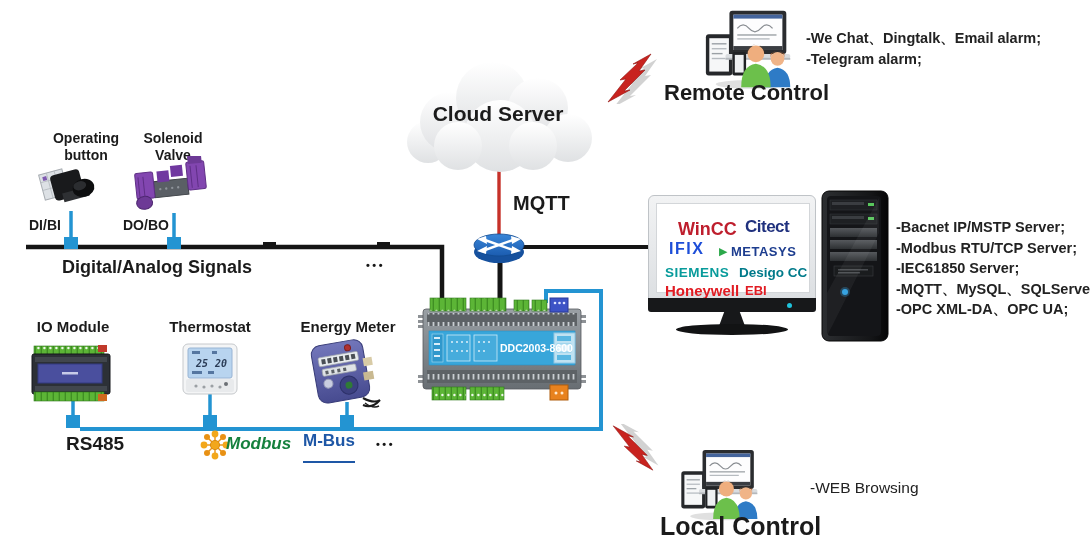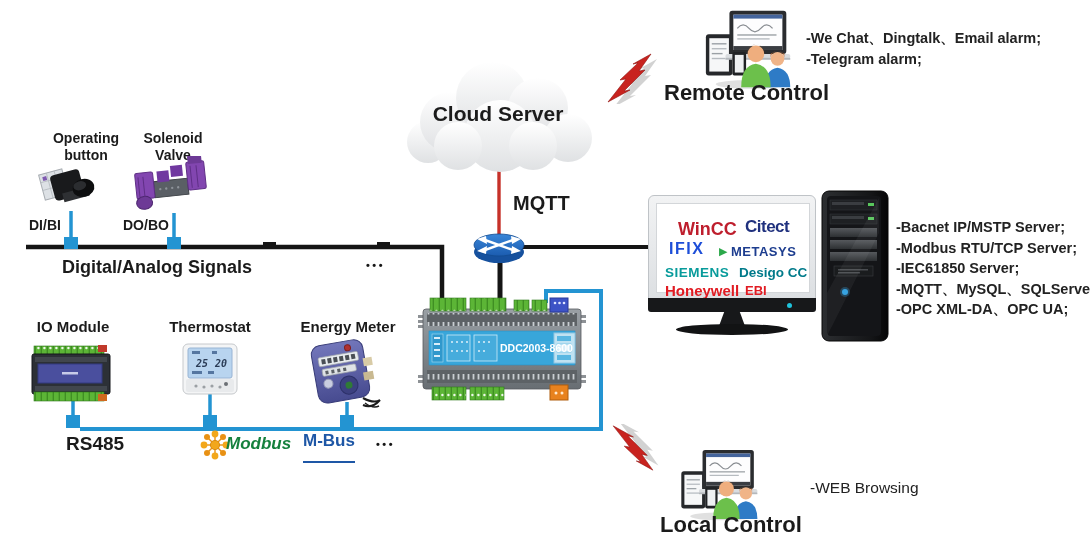--- a/index.html
+++ b/index.html
@@ -412,18 +412,18 @@
     <div>-MQTT、MySQL、SQLServer;</div>
     <div>-OPC XML-DA、OPC UA;</div>
   </div>
 
   <svg class="abs" style="left:610px;top:424px" width="58" height="48" viewBox="0 0 60 52">
     <use href="#bolt" transform="scale(1,-1) translate(0,-52)"></use>
   </svg>
   <svg class="abs" style="left:676px;top:448px" width="92" height="73">
       <use href="#ctl-cluster"></use>
     </svg>
-  <div class="lbl" style="left:660px;top:512px;font-size:22px;">Local Control</div>
+  <div class="lbl" style="left:660px;top:512px;font-size:25px;">Local Control</div>
   <div class="feat" style="left:810px;top:478px;font-weight:normal;font-size:15.5px;">
     <div>-WEB Browsing</div>
   </div>
 
 </div>
 
 </body></html>

